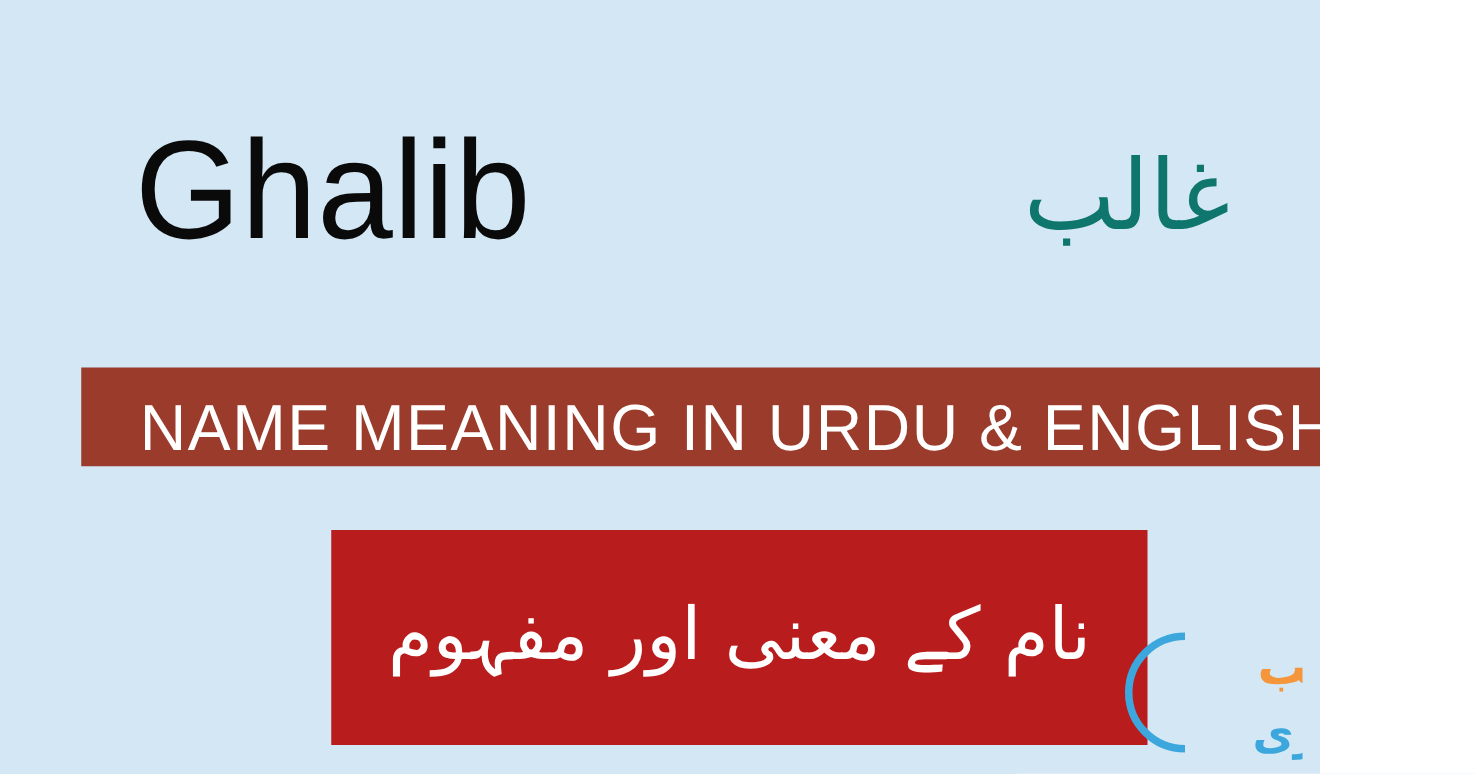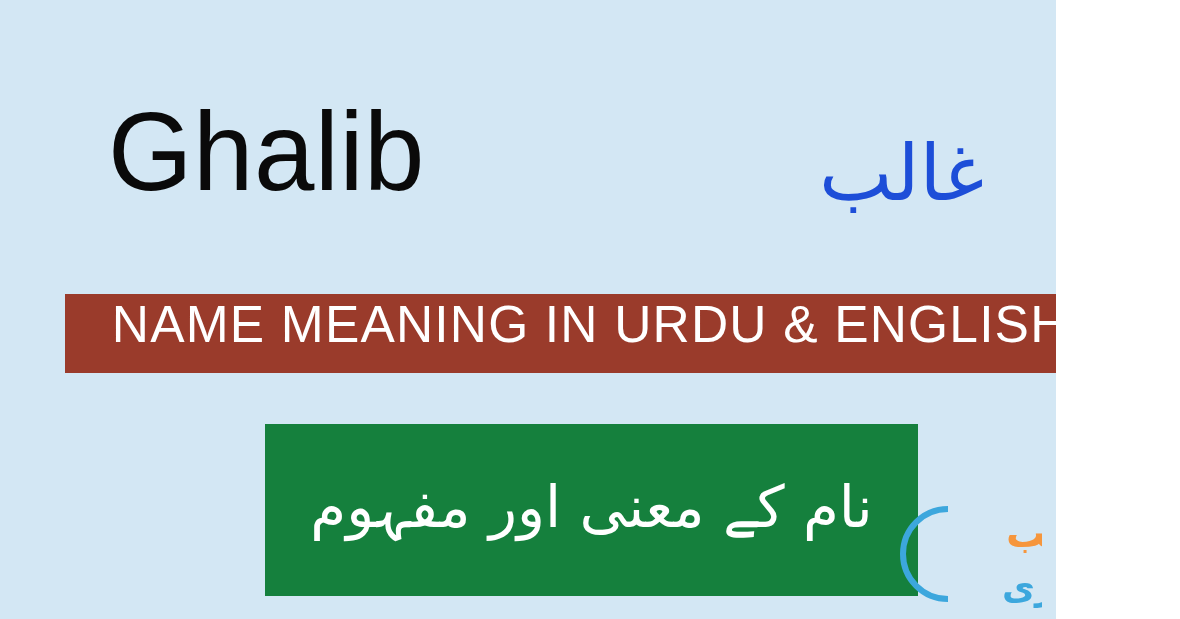--- a/index.html
+++ b/index.html
@@ -34,63 +34,63 @@
     color: #0a0a0a;
     white-space: nowrap;
     transform: scaleX(0.97);
     transform-origin: left center;
   }
 
   
   #name-urdu {
     position: absolute;
     right: 72px;
-    top: 98px;
+    top: 82px;
     width: 240px;
     height: 150px;
     text-align: right;
     direction: rtl;
     font-family: "DejaVu Sans", sans-serif;
     font-size: 78px;
     font-weight: 400;
     line-height: 150px;
-    color: #1d4ed8;
+    color: #0f766e;
     white-space: nowrap;
   }
 
   
   #headline-banner {
     position: absolute;
     left: 65px;
     top: 294px;
     width: 1050px;
     height: 79px;
     background: #9a3b2b;
     display: flex;
-    align-items: flex-start;
+    align-items: flex-end;
     justify-content: center;
   }
   #headline-text {
     font-family: "Liberation Sans", sans-serif;
     font-size: 52px;
     font-weight: 300;
     letter-spacing: 1.2px;
     color: #ffffff;
     white-space: nowrap;
     transform: scaleX(0.99);
   }
 
   
   #subhead-banner {
     position: absolute;
     left: 265px;
     top: 424px;
     width: 653px;
     height: 172px;
-    background: #15803d;
+    background: #b91c1c;
     display: flex;
     align-items: center;
     justify-content: center;
   }
   #subhead-text {
     direction: rtl;
     font-family: "DejaVu Sans", sans-serif;
     font-size: 58px;
     font-weight: 400;
     line-height: 1.35;

